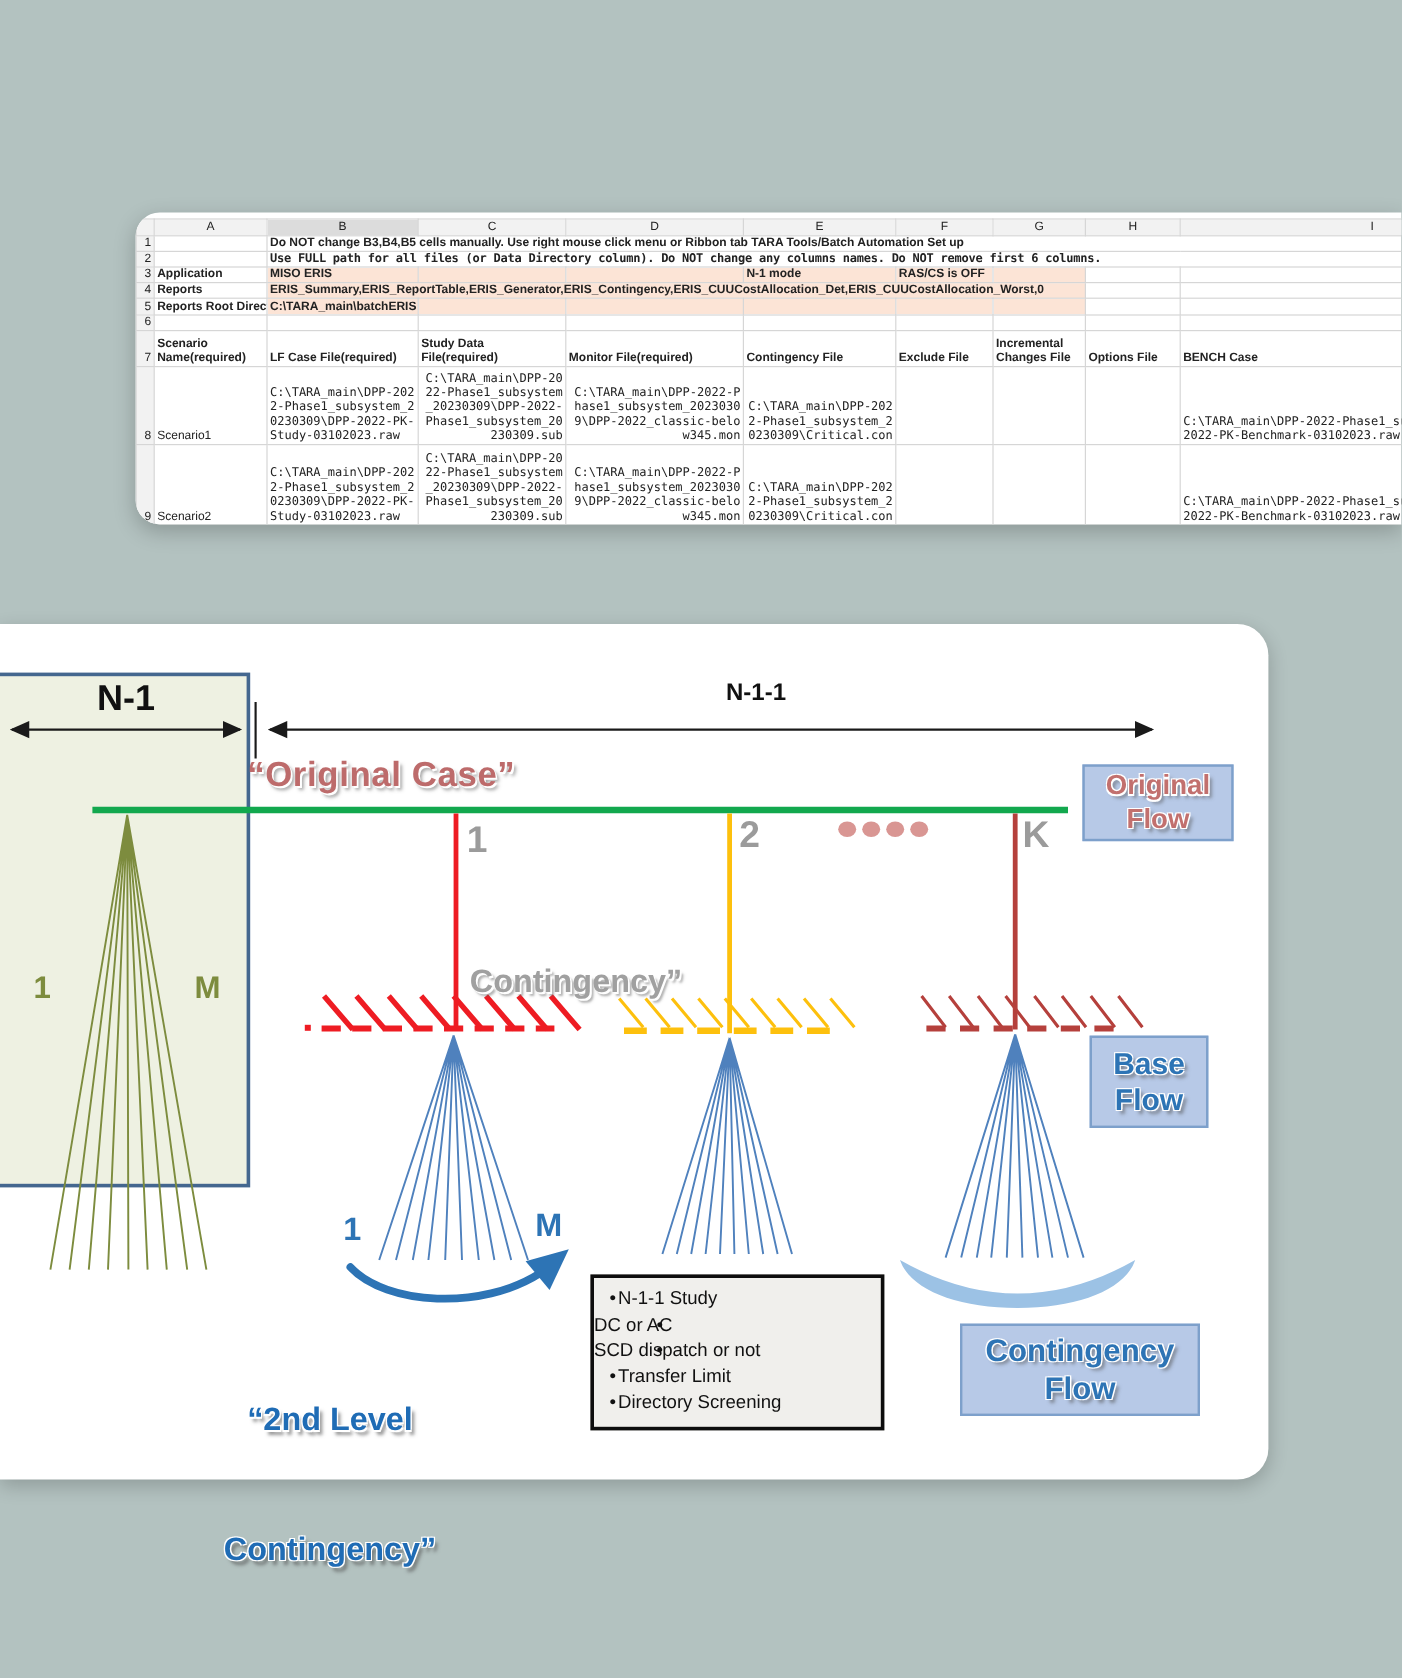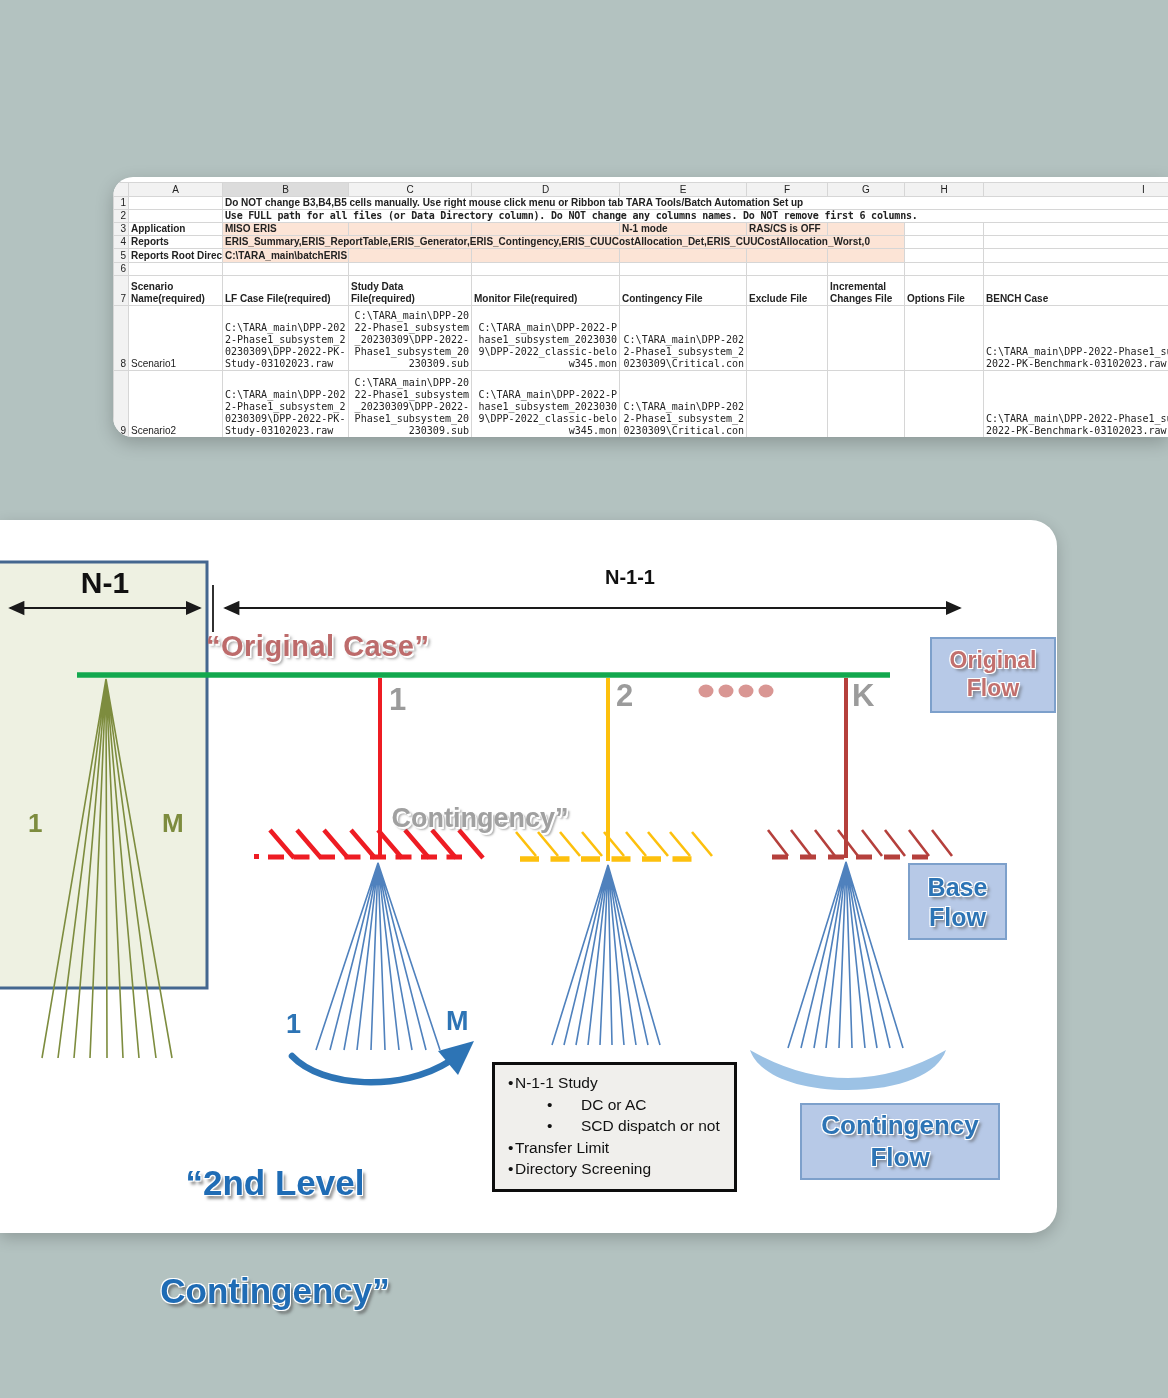--- a/index.html
+++ b/index.html
@@ -59,39 +59,39 @@
     text-shadow:1.5px 1.5px 0 #fff,3px 3px 3px rgba(90,90,90,.55);
   }
   .gray-num{color:var(--gray-label);font-size:31px;font-weight:bold}
   .gray-wordart{
     color:#a0a0a0;font-size:27px;text-align:center;line-height:33px;
     text-shadow:1.5px 1.5px 0 #fff,3px 3px 2px rgba(100,100,100,.5);
   }
   .olive-num{color:var(--olive);font-size:26px;font-weight:bold}
   .blue-num{color:#2d74b5;font-size:27px;font-weight:bold}
   .blue-wordart{
-    color:var(--blue-text);font-size:35px;text-align:center;line-height:36px;
+    color:var(--blue-text);font-size:27px;text-align:center;line-height:36px;
     text-shadow:-1px -1px 0 #fff,1px -1px 0 #fff,-1px 1px 0 #fff,1px 1px 0 #fff,3px 4px 3px rgba(80,80,80,.6);
   }
   .flow-box{
     position:absolute;background:var(--flow-fill);border:2px solid var(--flow-border);
     display:flex;align-items:center;justify-content:center;text-align:center;
     font-weight:bold;line-height:1.2;
   }
   .flow-pink{color:#c2706e;font-size:23px;
     text-shadow:-1px -1px 0 #fff,1px -1px 0 #fff,-1px 1px 0 #fff,1px 1px 0 #fff,3px 3px 3px rgba(80,80,80,.55)}
   .flow-blue{color:#2d74b5;font-size:25px;
     text-shadow:-1px -1px 0 #fff,1px -1px 0 #fff,-1px 1px 0 #fff,1px 1px 0 #fff,3px 3px 3px rgba(80,80,80,.55)}
   .study-box{
     position:absolute;left:492px;top:542px;width:245px;height:130px;
     background:var(--study-fill);border:3.5px solid #0d0d0d;padding-top:7px;
   }
   .study-item{position:relative;font-size:15.5px;color:#111;line-height:21.5px}
   .study-item.l1{padding-left:20px}
-  .study-item.l2{padding-left:86px}
+  .study-item.l2{}
   .study-item.l1::before{content:"•";position:absolute;left:13px}
   .study-item.l2::before{content:"•";position:absolute;left:52px}
 
   
   .sv-dim{stroke:#1a1a1a;stroke-width:1.8;fill:none}
   .sv-green{stroke:var(--green-line);stroke-width:5.5}
   .sv-red{stroke:var(--red-line);stroke-width:4}
   .sv-yellow{stroke:var(--yellow-line);stroke-width:4}
   .sv-dred{stroke:var(--darkred-line);stroke-width:4}
   .sv-olivefan{stroke:var(--olive);stroke-width:1.6;fill:none}
@@ -303,21 +303,21 @@
   <div class="dlabel olive-num" style="left:162px;top:288px">M</div>
 
   <div class="dlabel blue-num" style="left:286px;top:489px">1</div>
   <div class="dlabel blue-num" style="left:446px;top:486px">M</div>
 
   <div class="dlabel blue-wordart" style="left:75px;top:573px;width:400px">
     <div>“2nd Level</div>
     <div>Contingency”</div>
   </div>
 
-  <div class="flow-box flow-pink" style="left:930px;top:117px;width:126px;height:76px">
+  <div class="flow-box flow-pink" style="left:902px;top:117px;width:126px;height:64px">
     <span>Original Flow</span>
   </div>
   <div class="flow-box flow-blue" style="left:908px;top:343px;width:99px;height:77px">
     <span>Base Flow</span>
   </div>
   <div class="flow-box flow-blue" style="left:800px;top:583px;width:200px;height:77px;font-size:26px">
     <span>Contingency Flow</span>
   </div>
 
   <div class="study-box">

